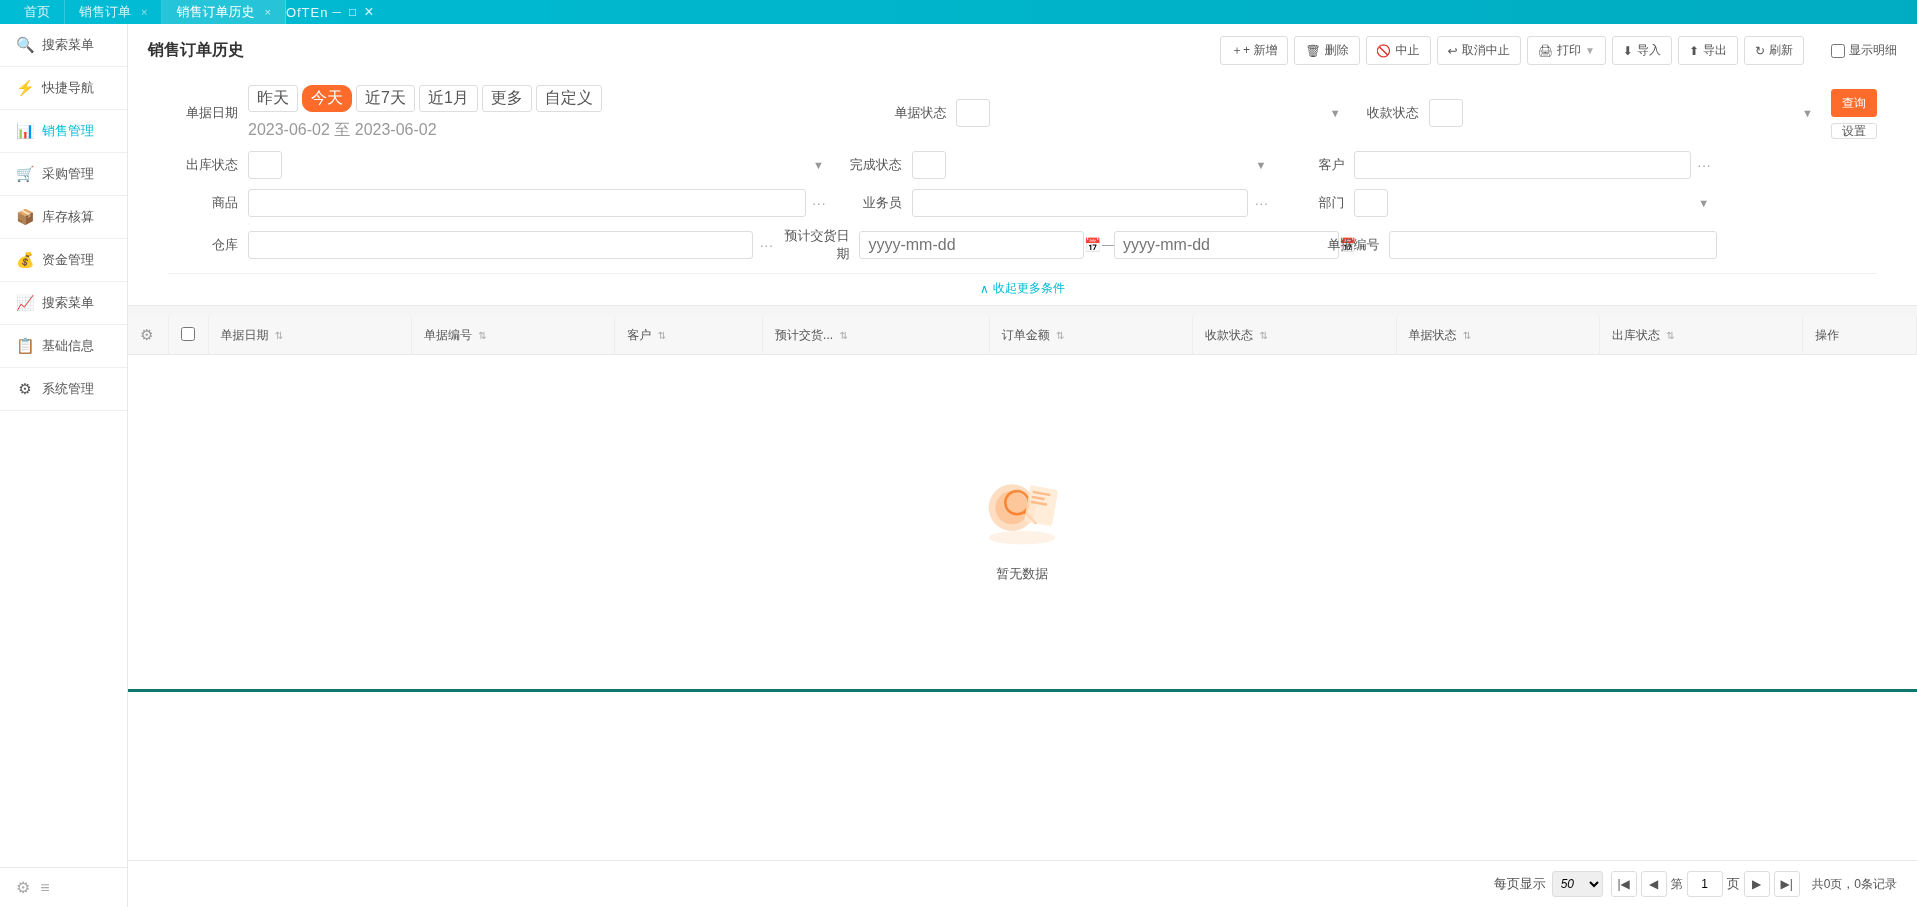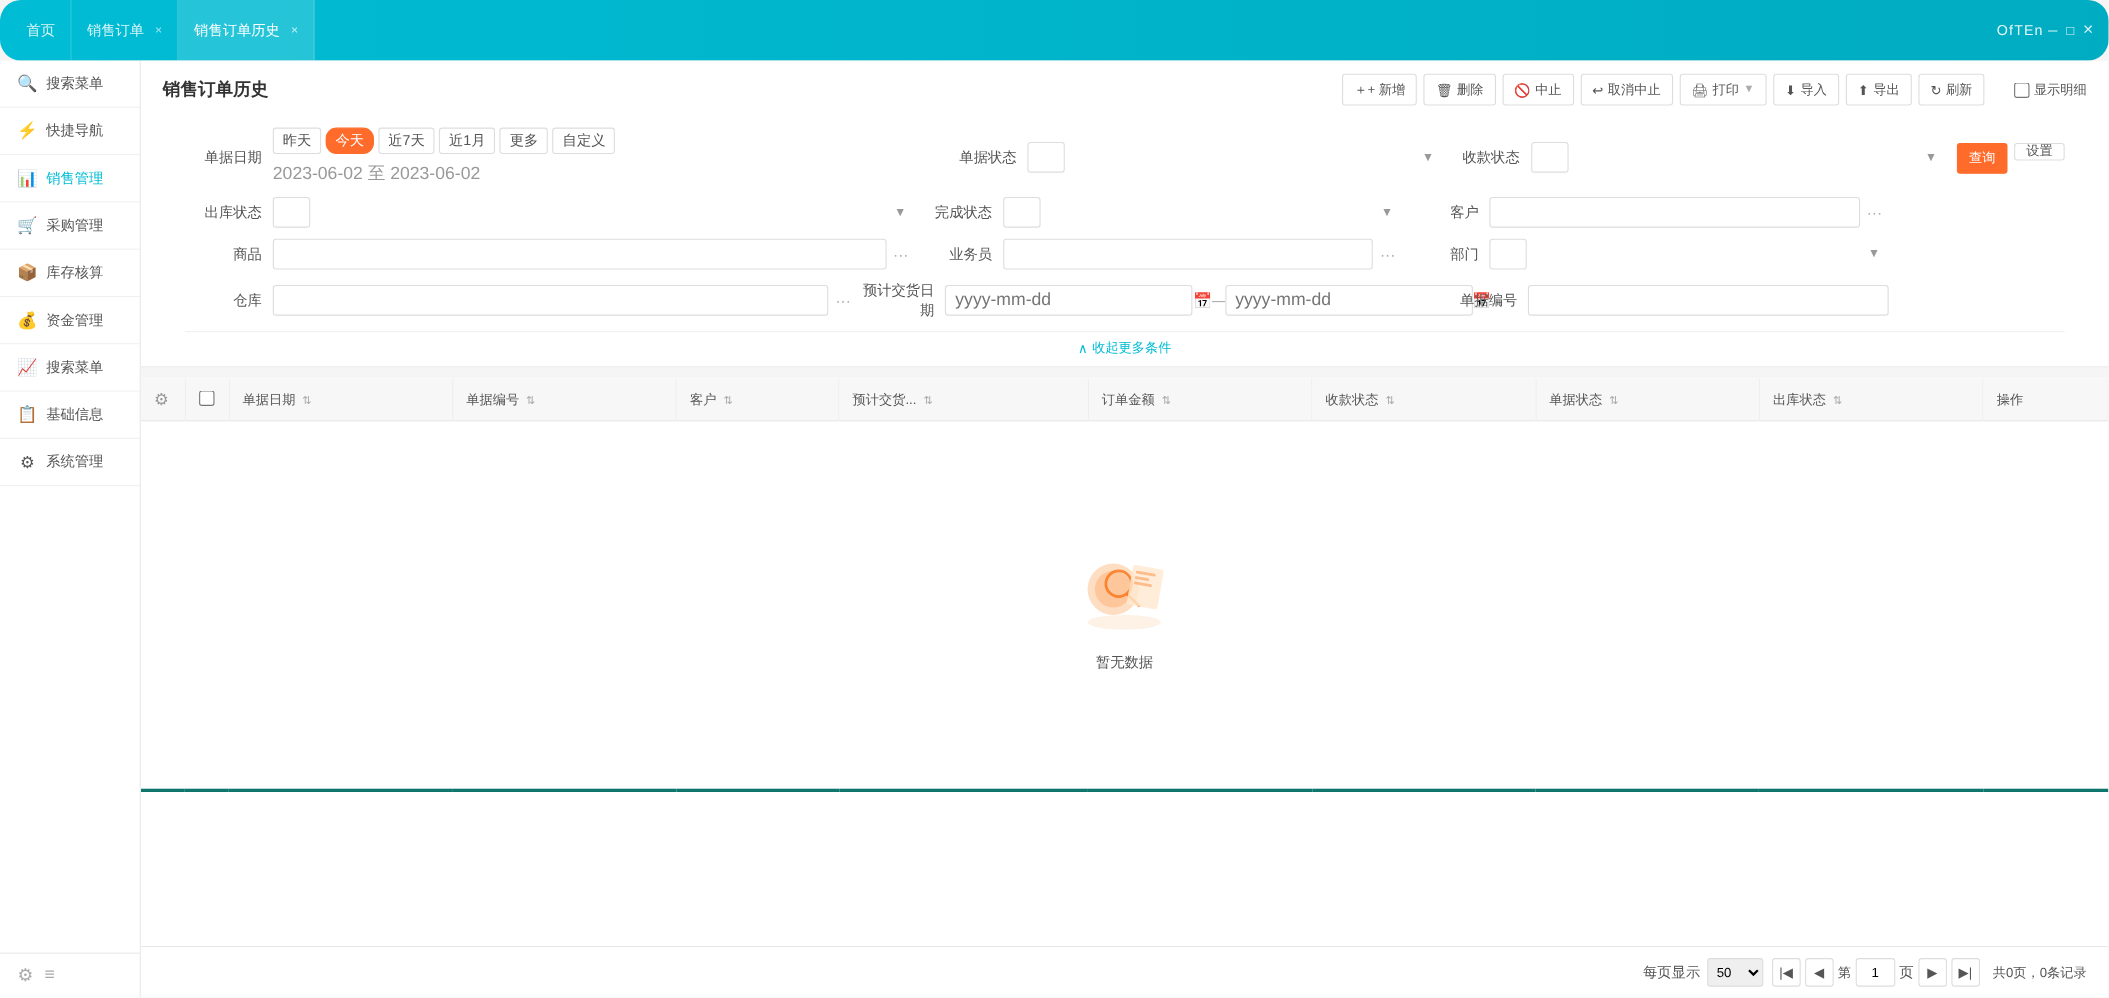--- a/index.html
+++ b/index.html
@@ -1,27 +1,25 @@
 <!DOCTYPE html>
 <html><head>
   <meta charset="utf-8">
   <style>
     * { margin: 0; padding: 0; box-sizing: border-box; }
     body { font-family: 'Microsoft YaHei', Arial, sans-serif; font-size: 13px; background: #f5f5f5; color: #333; height: 907px; overflow: hidden; display: flex; flex-direction: column; }
 
     
     .top-bar {
-      height: 55px;
+      height: 24px;
       background: linear-gradient(90deg, #00bcd4, #00acc1);
       display: flex;
       align-items: center;
-      justify-content: space-between;
       padding: 0 10px;
       flex-shrink: 0;
-      border-radius: 19px;
     }
     .top-bar-tabs {
       display: flex;
       align-items: center;
       height: 100%;
     }
     .top-tab {
       height: 100%;
       padding: 0 14px;
       display: flex;
@@ -167,21 +165,21 @@
       display: flex;
       align-items: center;
       gap: 4px;
     }
     .date-btn {
       padding: 2px 8px;
       border: 1px solid #ddd;
       border-radius: 3px;
       background: #fff;
       cursor: pointer;
-      font-size: 13px;
+      font-size: 16px;
       color: #555;
     }
     .date-btn.active {
       background: #ff6b2b;
       color: #fff;
       border-color: #ff6b2b;
       border-radius: 10px;
     }
     .date-range-text {
       font-size: 16px;
@@ -320,20 +318,21 @@
       display: flex;
       align-items: center;
       gap: 6px;
     }
     .page-size-select {
       height: 26px;
       border: 1px solid #ddd;
       border-radius: 3px;
       padding: 0 4px;
       font-size: 12px;
+      font-style: italic;
     }
     .pagination {
       display: flex;
       align-items: center;
       gap: 4px;
     }
     .page-btn {
       width: 26px;
       height: 26px;
       display: flex;
@@ -509,21 +508,21 @@
           </div>
           <div class="filter-col" style="flex:1;">
             <span class="filter-label">收款状态</span>
             <div class="select-wrapper">
               <select class="filter-select">
                 <option value=""></option>
               </select>
               <span class="chevron">▼</span>
             </div>
           </div>
-          <div style="display:flex;align-items:flex-start;gap:6px;margin-left:10px;padding-top:2px;">
+          <div style="display:flex;align-items:flex-start;gap:6px;margin-left:10px;padding-top:2px;flex-direction:column;">
             <button class="toolbar-btn primary" style="height:28px;">
               <span>查询</span>
             </button>
             <button class="toolbar-btn" style="height:16px;">
               <span>设置</span>
             </button>
           </div>
         </div>
 
         <div class="filter-row">

